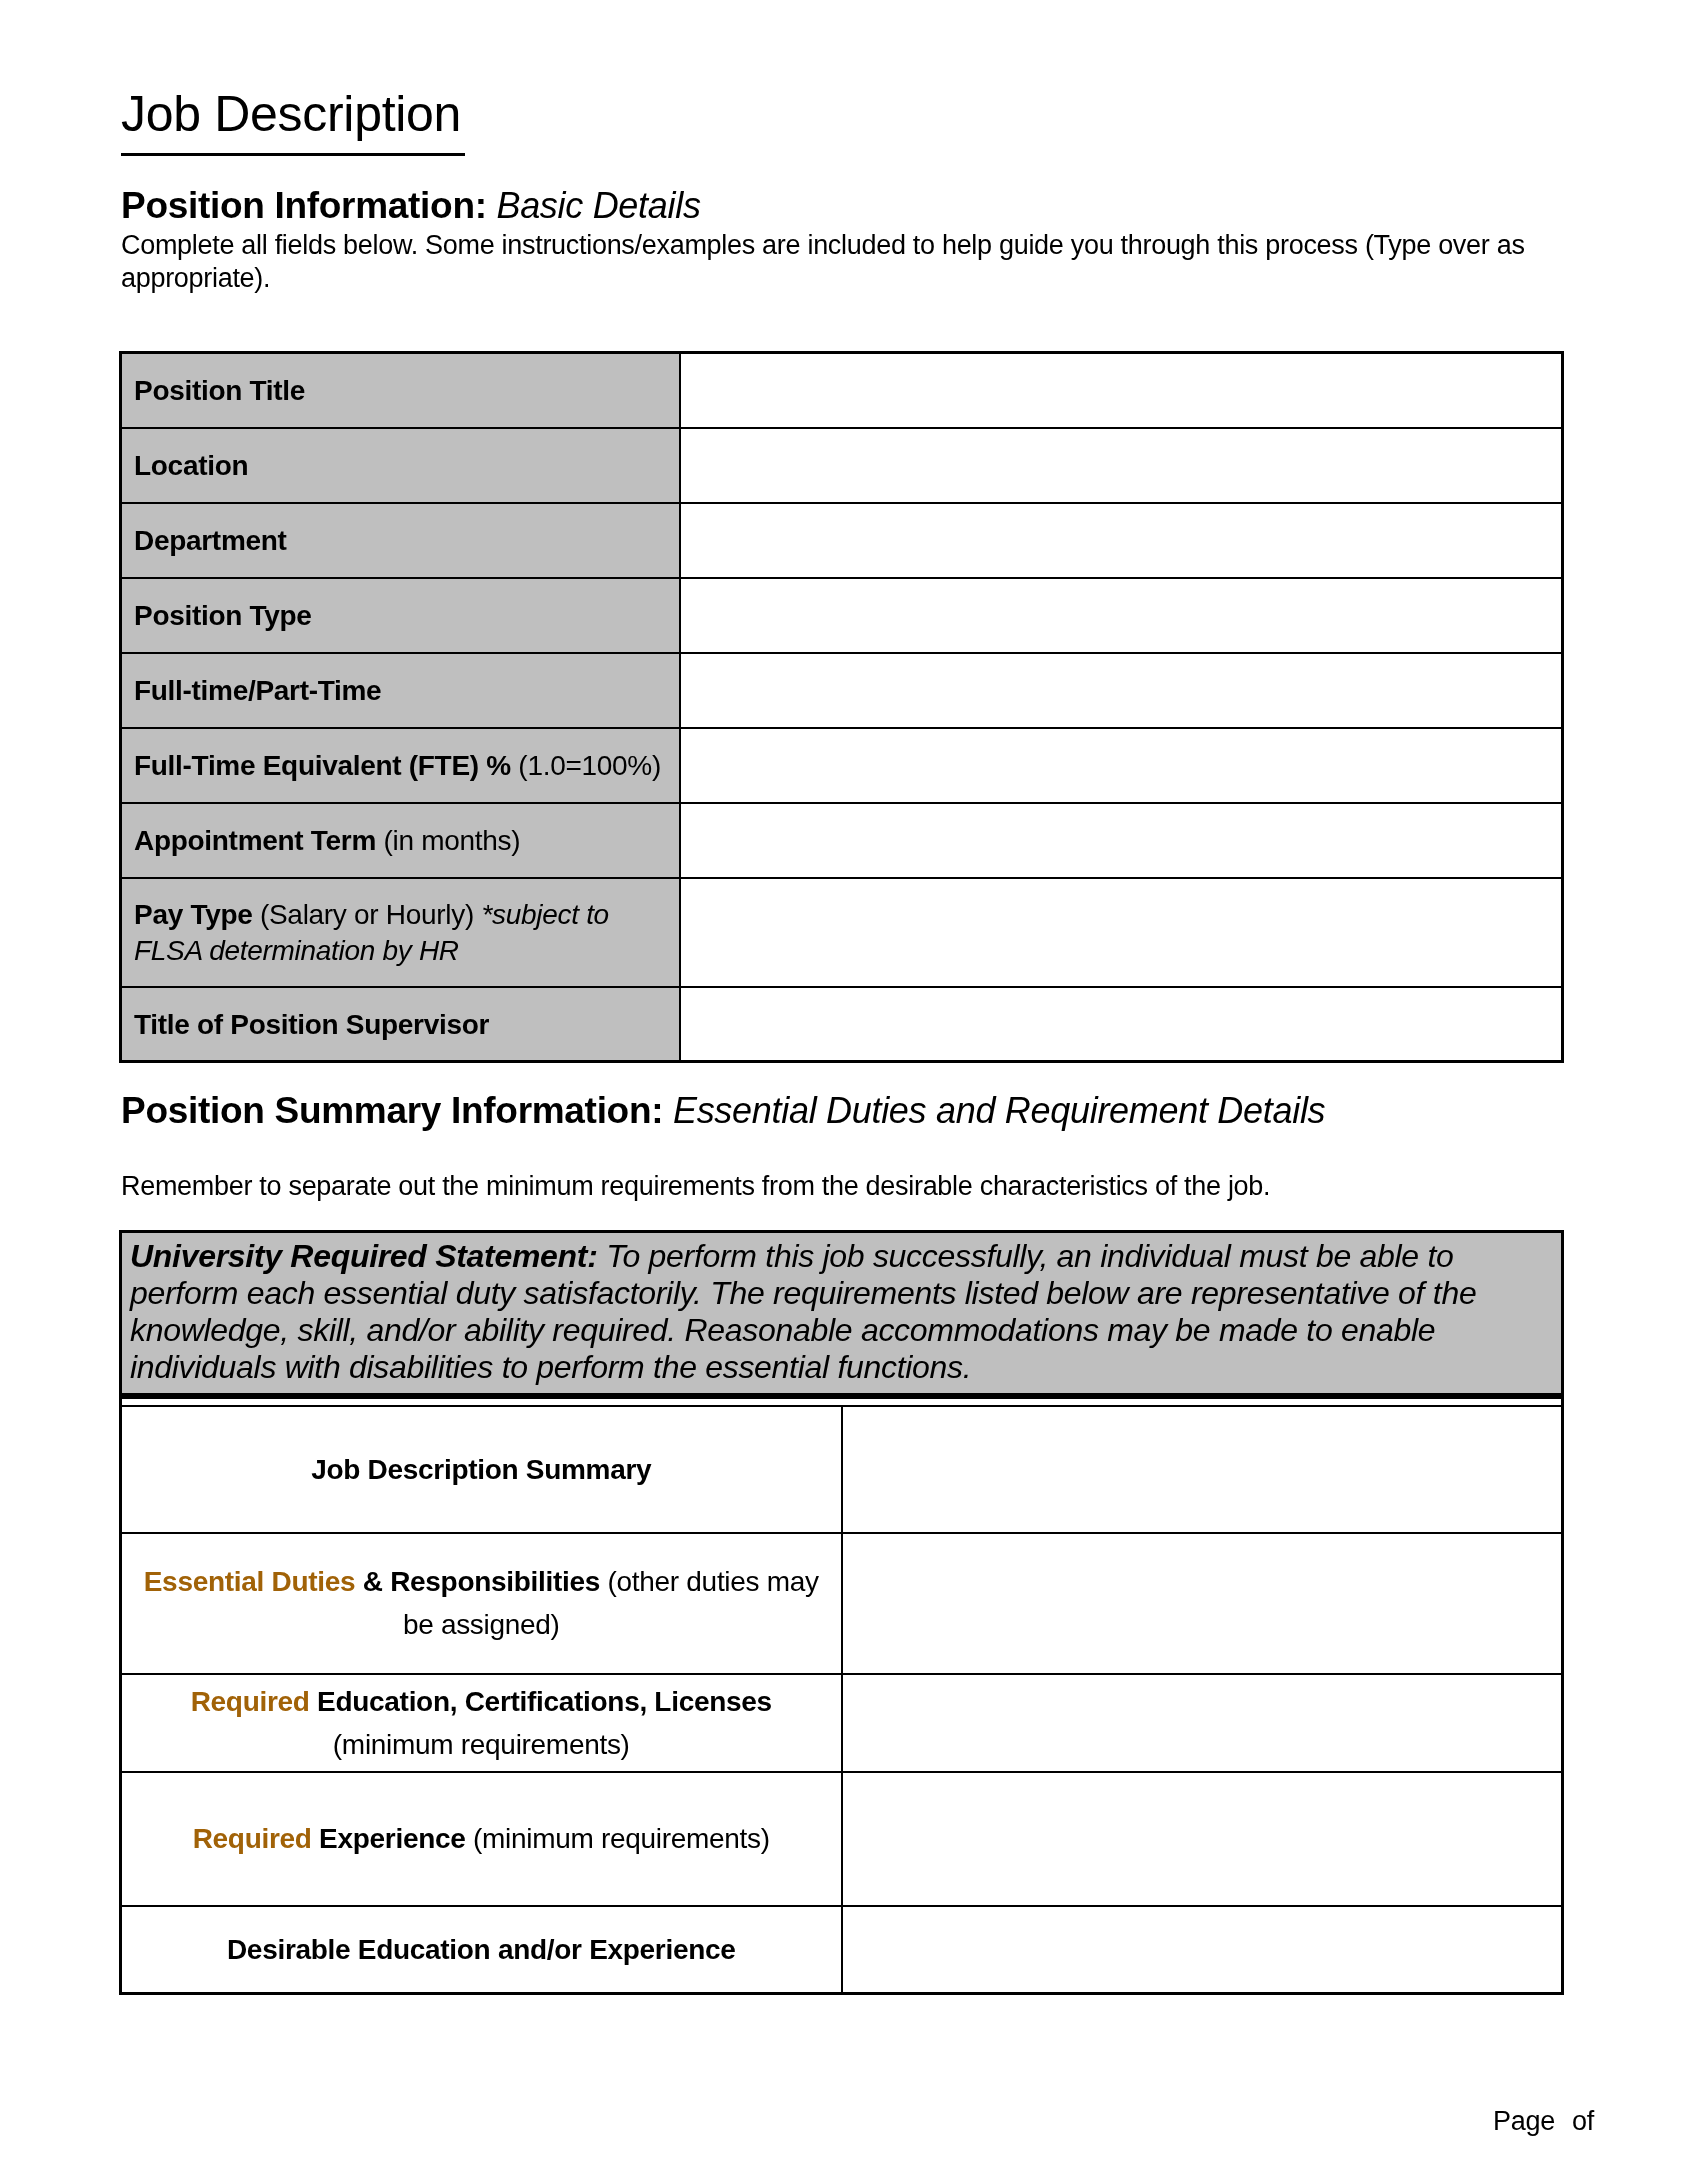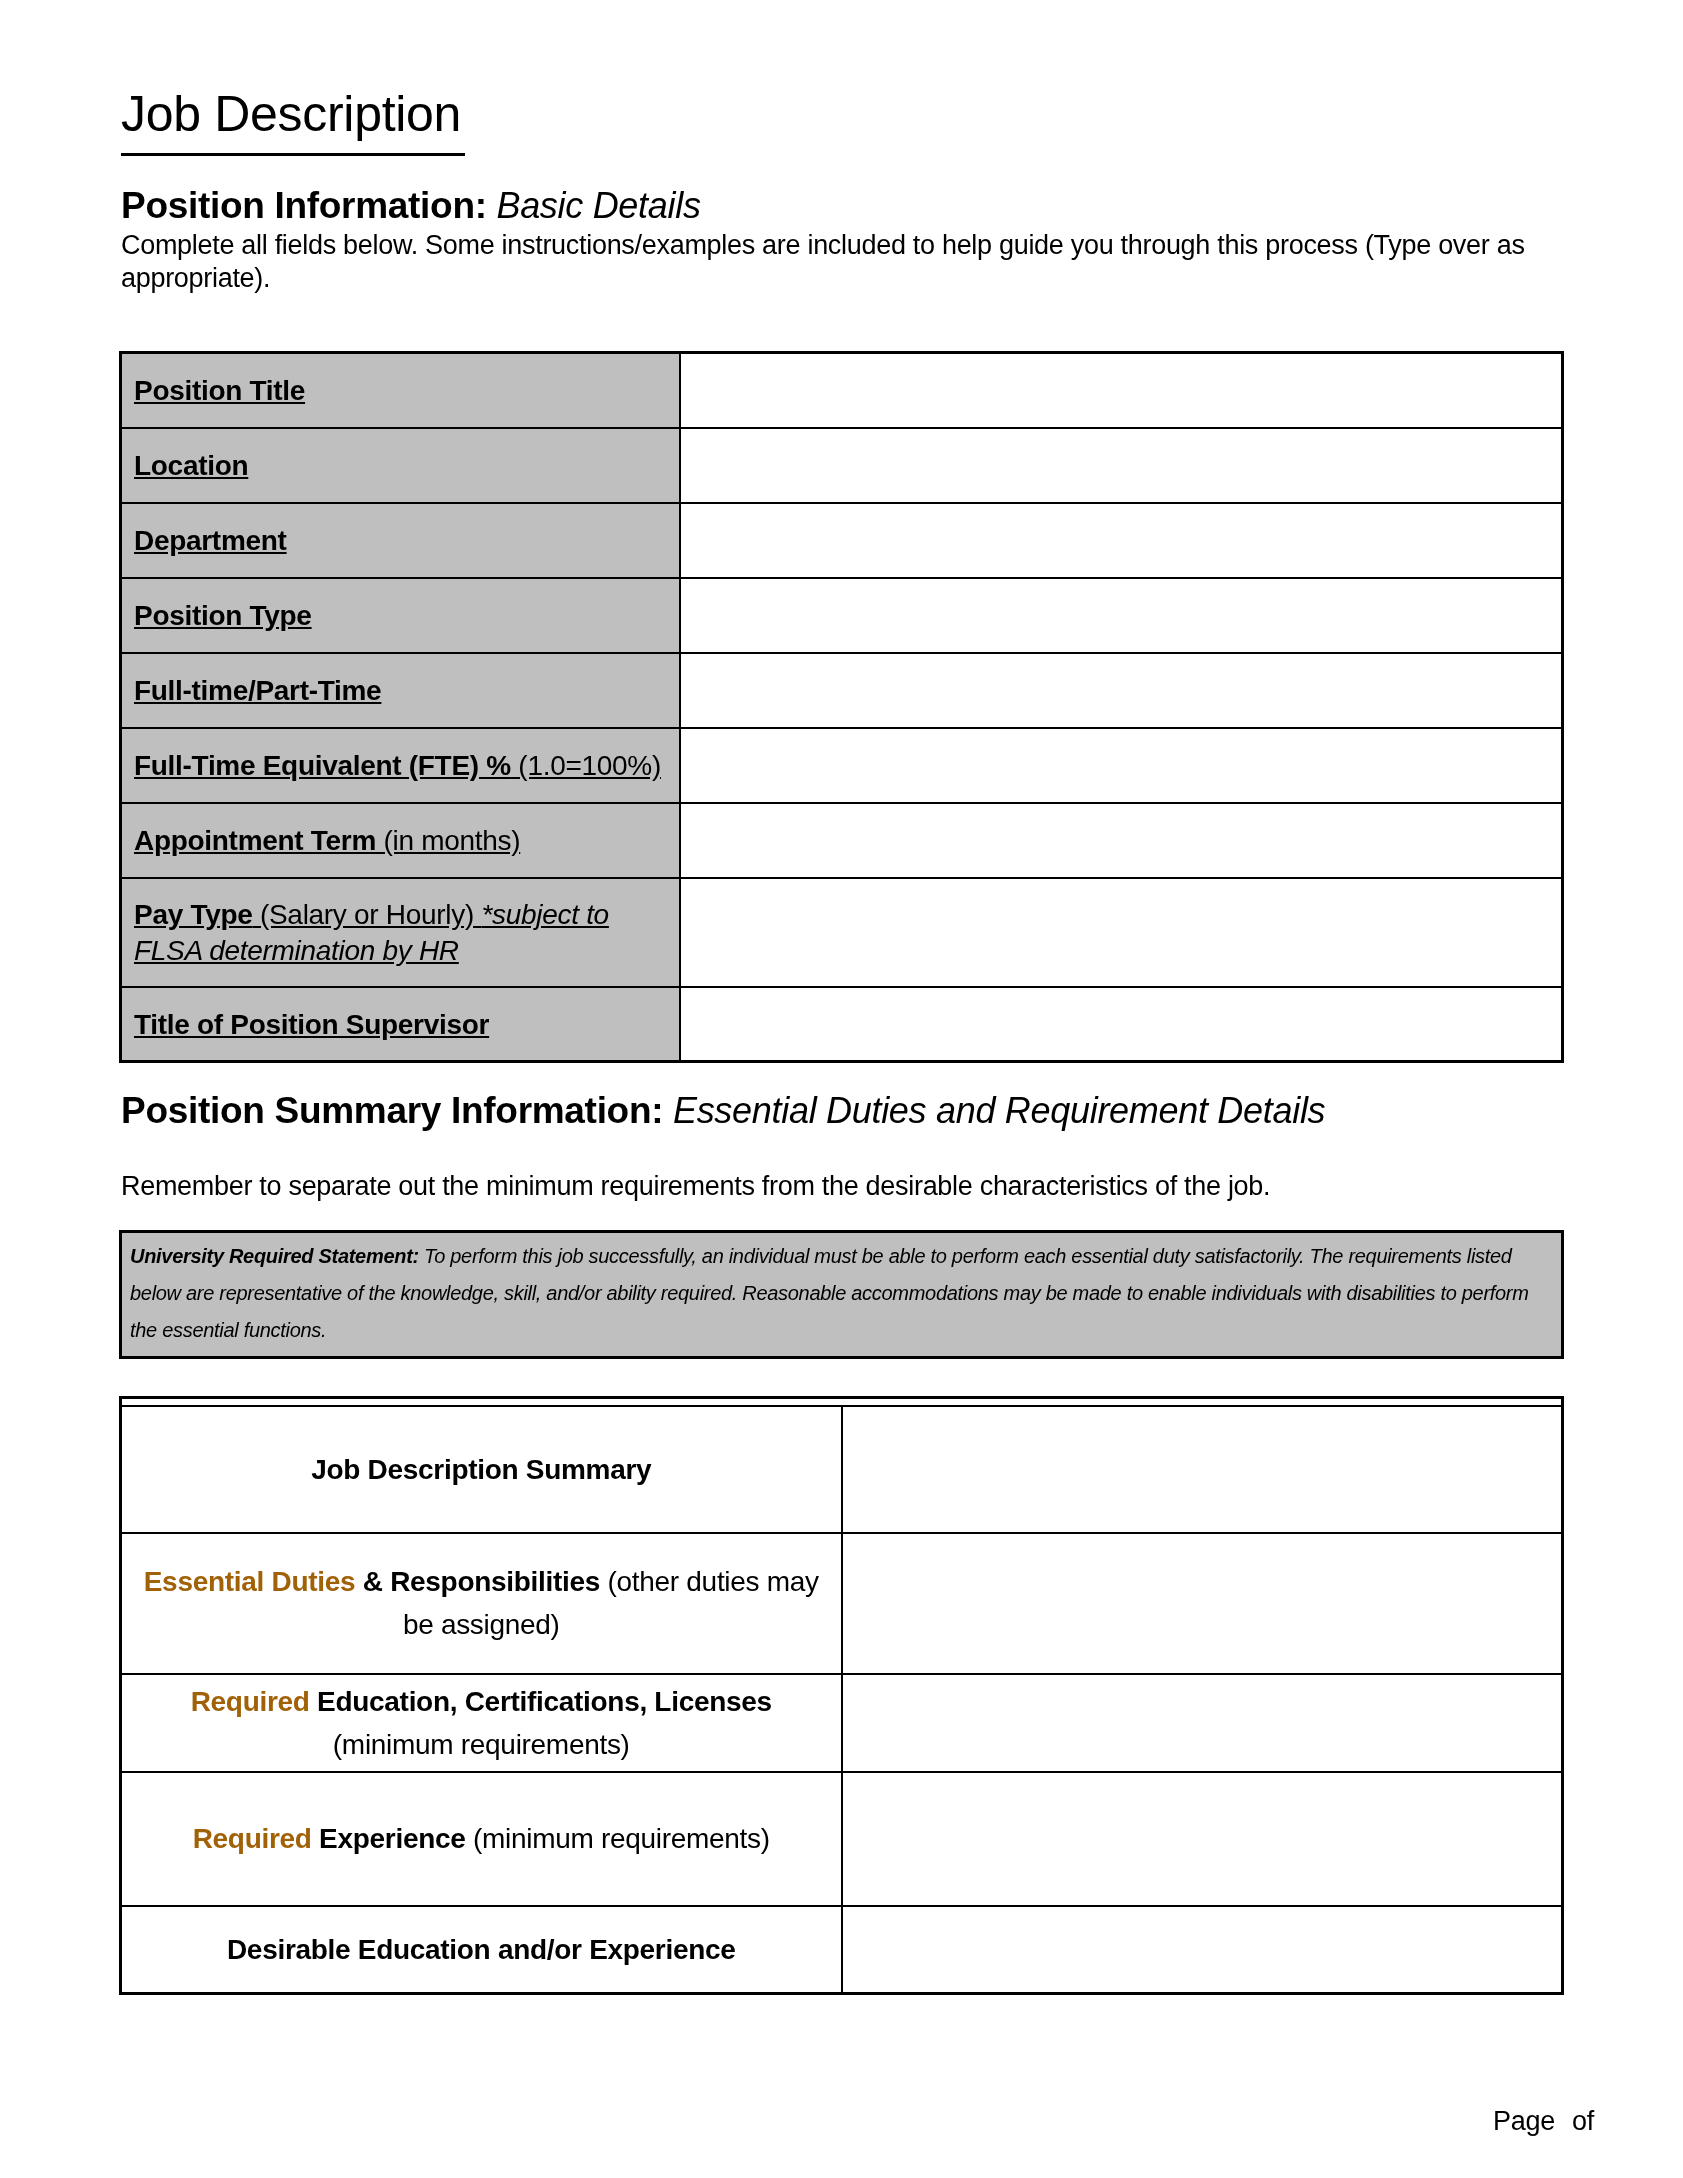--- a/index.html
+++ b/index.html
@@ -30,34 +30,33 @@
   .p2 { top: 1170px; }
 
   table.doc-table { position: absolute; left: 119px; border-collapse: collapse; table-layout: fixed; }
   table.doc-table td { border: 2px solid #000; overflow: hidden; }
 
   .t1 { top: 351px; width: 1445px; border: 3px solid #000; }
   .t1 td.lbl {
     width: 559px; background: #BFBFBF;
     font-size: 28px; line-height: 36px; padding: 2px 10px 0 12px;
     vertical-align: middle;
-    text-decoration: underline;
   }
   .t1 td.val { background: #fff; }
   .t1 tr { height: 75px; }
   .t1 tr.tall { height: 109px; }
   .b { font-weight: 700; }
   .r { font-weight: 400; }
   .i { font-weight: 400; font-style: italic; }
 
   .graybox {
     position: absolute; left: 119px; top: 1230px; width: 1445px;
     background: #BFBFBF; border: 3px solid #000;
     padding: 5px 12px 7px 8px;
-    font-size: 20px; line-height: 37px; font-style: italic;
+    font-size: 32px; line-height: 37px; font-style: italic;
   }
   .graybox .lead { font-weight: 700; }
 
   .t2 { top: 1396px; width: 1445px; border: 3px solid #000; }
   .t2 tr.spacer { height: 8px; }
   .t2 tr.spacer td { padding: 0; height: 4px; background: #fff; }
   .t2 td.lbl2 {
     width: 460px; background: #fff;
     font-size: 28px; line-height: 43px; font-weight: 700;
     text-align: center; vertical-align: middle; padding: 4px 17px;

